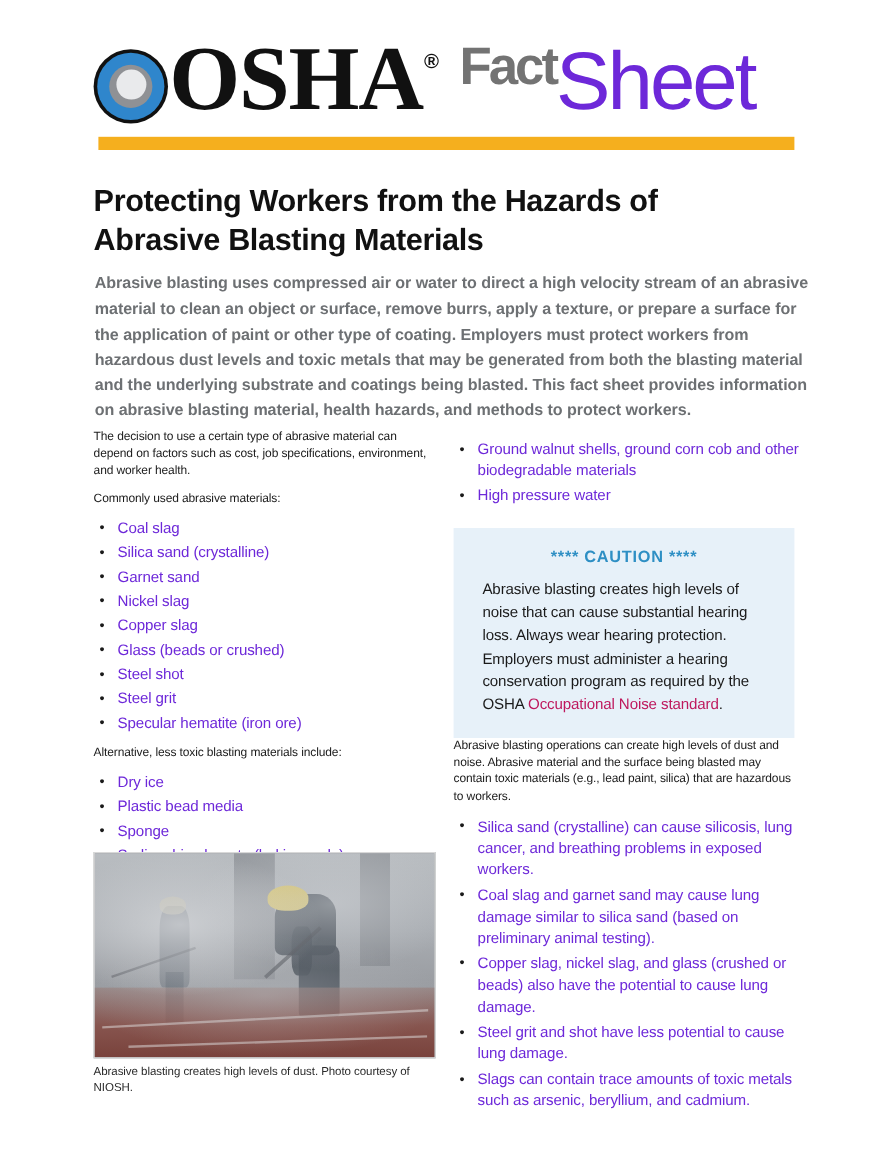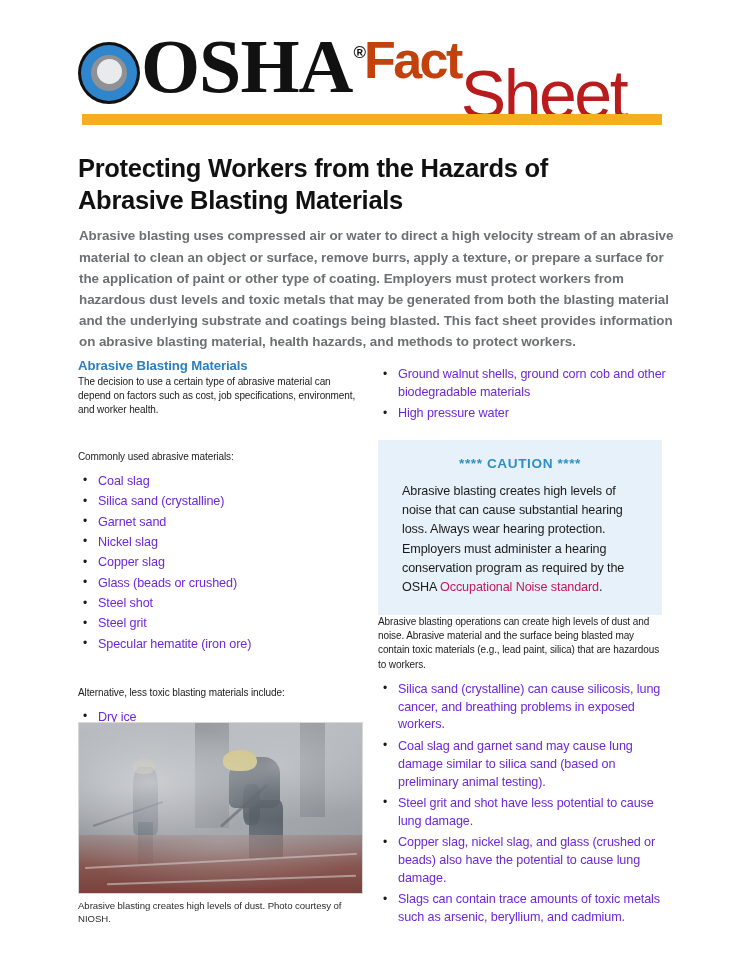--- a/index.html
+++ b/index.html
@@ -90,36 +90,35 @@
     font-weight: bold;
     vertical-align: super;
     position: relative;
     top: -34px;
     left: 1px;
     color: #111111;
   }
   .fact {
     font-family: "Liberation Sans", sans-serif;
     font-weight: bold;
-    font-size: 52px;
-    color: #c2410c;
+    font-size: 44px;
+    color: #737373;
     letter-spacing: -2.5px;
     position: relative;
     top: 6px;
-    margin-left: 0;
+    margin-left: 19px;
   }
   .sheet {
     font-family: "Liberation Sans", sans-serif;
     font-weight: normal;
     font-size: 68px;
-    color: #b91c1c;
+    color: #6d28d9;
     letter-spacing: -2.5px;
     position: relative;
     top: 6px;
-    margin-top: 26px;
   }
   .gold-bar {
     position: absolute;
     left: 82px;
     top: 114px;
     width: 580px;
     height: 11px;
     background: #f5af1e;
   }
 
@@ -170,21 +169,21 @@
     color: #2e7ebd;
     letter-spacing: -0.1px;
   }
   p.body-text {
     margin: 0;
     font-size: 10px;
     color: #1a1a1a;
     line-height: 1.42;
     letter-spacing: -0.1px;
   }
-  p.spaced { margin-top: 32px; }
+  p.spaced { margin-top: 8px; }
 
   ul.bullets {
     margin: 9px 0 0 0;
     padding: 0;
     list-style: none;
   }
   ul.bullets.tight { margin-top: 8px; }
   ul.bullets li {
     position: relative;
     padding-left: 20px;
@@ -229,21 +228,20 @@
     padding-left: 4px;
   }
   .link-blue { color: #be185d; }
 
   
   .photo-wrap {
     position: absolute;
     left: 78px;
     top: 710px;
     width: 285px;
-    margin-top: 12px;
   }
   .photo {
     position: relative;
     width: 285px;
     height: 172px;
     overflow: hidden;
     background: #9ea2a6;
     border: 1px solid #d8d8d8;
     box-sizing: border-box;
   }
@@ -319,21 +317,20 @@
       <span class="sheet">Sheet</span>
     </div>
   </div>
   <div class="gold-bar"></div>
 
   <h1 class="doc-title">Protecting Workers from the Hazards of Abrasive Blasting Materials</h1>
 
   <p class="intro">Abrasive blasting uses compressed air or water to direct a high velocity stream of an abrasive material to clean an object or surface, remove burrs, apply a texture, or prepare a surface for the application of paint or other type of coating. Employers must protect workers from hazardous dust levels and toxic metals that may be generated from both the blasting material and the underlying substrate and coatings being blasted. This fact sheet provides information on abrasive blasting material, health hazards, and methods to protect workers.</p>
 
   <div class="col-left">
-    <h2 class="section-head">Abrasive Blasting Materials</h2>
     <p class="body-text">The decision to use a certain type of abrasive material can depend on factors such as cost, job specifications, environment, and worker health.</p>
     <p class="body-text spaced">Commonly used abrasive materials:</p>
     <ul class="bullets">
         <li>Coal slag</li>
         <li>Silica sand (crystalline)</li>
         <li>Garnet sand</li>
         <li>Nickel slag</li>
         <li>Copper slag</li>
         <li>Glass (beads or crushed)</li>
         <li>Steel shot</li>
@@ -357,22 +354,22 @@
 
     <div class="caution-box">
       <div class="caution-title">**** CAUTION ****</div>
       <p class="caution-body"><span>Abrasive blasting creates high levels of noise that can cause substantial hearing loss. Always wear hearing protection. Employers must administer a hearing conservation program as required by the OSHA </span><span class="link-blue">Occupational Noise standard</span><span>.</span></p>
     </div>
 
     <p class="body-text">Abrasive blasting operations can create high levels of dust and noise. Abrasive material and the surface being blasted may contain toxic materials (e.g., lead paint, silica) that are hazardous to workers.</p>
     <ul class="bullets loose">
         <li>Silica sand (crystalline) can cause silicosis, lung cancer, and breathing problems in exposed workers.</li>
         <li>Coal slag and garnet sand may cause lung damage similar to silica sand (based on preliminary animal testing).</li>
+        <li>Copper slag, nickel slag, and glass (crushed or beads) also have the potential to cause lung damage.</li>
         <li>Steel grit and shot have less potential to cause lung damage.</li>
-        <li>Copper slag, nickel slag, and glass (crushed or beads) also have the potential to cause lung damage.</li>
         <li>Slags can contain trace amounts of toxic metals such as arsenic, beryllium, and cadmium.</li>
       </ul>
   </div>
 
   <div class="photo-wrap">
     <div class="photo">
       <div class="ph-haze"></div>
       <div class="ph-pillar" style="left:41%; top:0; width:12%; height:62%;"></div>
       <div class="ph-pillar" style="left:78%; top:0; width:9%; height:55%;"></div>
 

